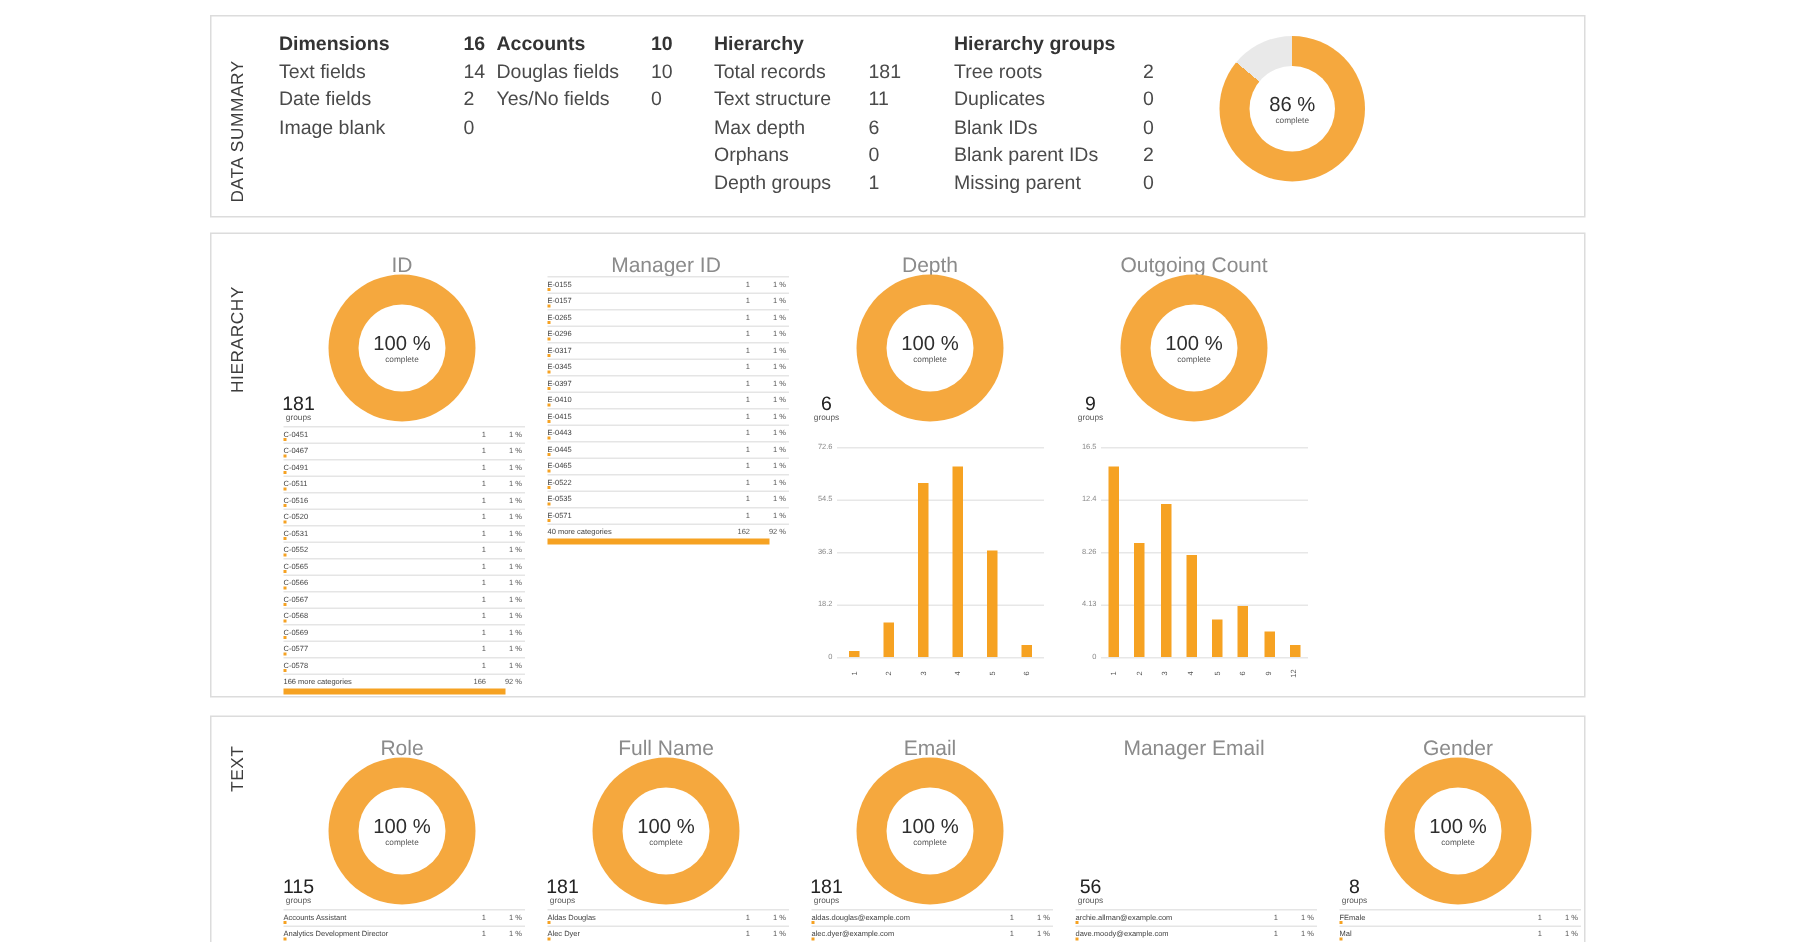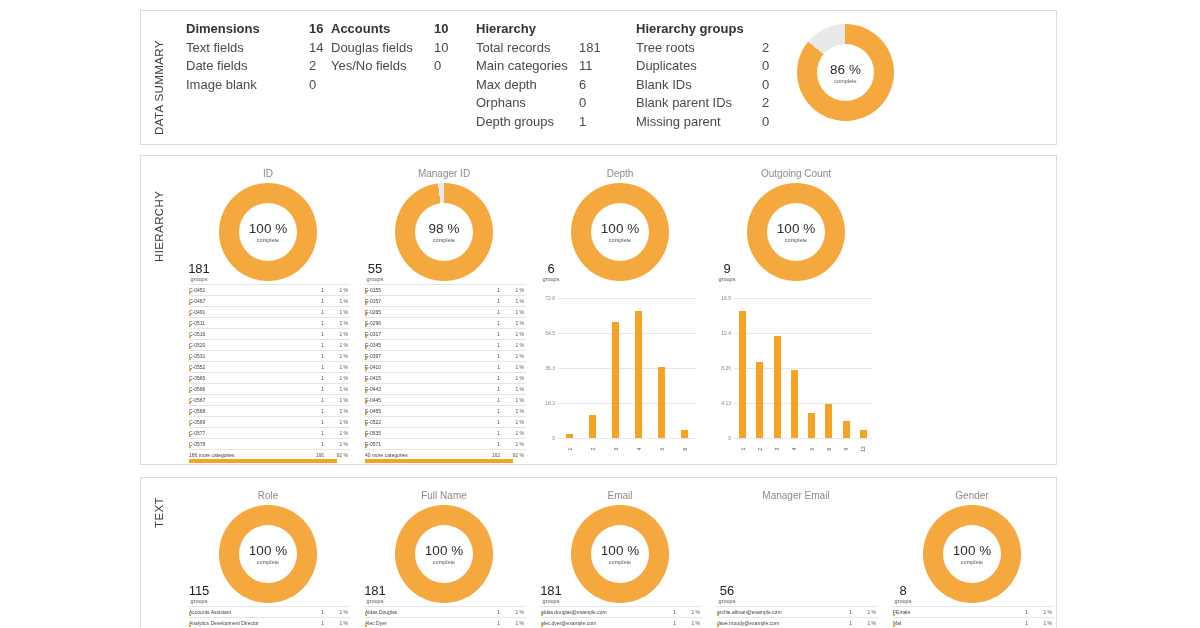--- a/index.html
+++ b/index.html
@@ -32,26 +32,26 @@
   .lsw{width:13px;height:13px;margin-right:10px;display:inline-block;}
   .ltx{font-size:13.5px;color:#2e2e2e;}
 
   
   .donut{position:absolute;left:50%;top:1px;transform:translateX(-50%);border-radius:50%;}
   .hole{position:absolute;inset:20px;background:#fff;border-radius:50%;
     display:flex;flex-direction:column;align-items:center;justify-content:center;}
   .dpct{font-size:13.5px;color:#2e2e2e;}
   .dsub{font-size:5.5px;color:#555;margin-top:1px;}
   .sdonut{position:absolute;left:656px;top:13px;width:97px;height:97px;}
-  .sdonut .donut{left:0;top:0;transform:none;}
+  .sdonut .donut{left:16px;top:0;transform:none;}
 
   
   .cols{position:absolute;left:39px;top:10px;display:flex;}
   .col{width:176px;position:relative;}
-  .ctitle{height:16px;text-align:center;font-size:10px;color:#8B8B8B;padding-top:2px;box-sizing:border-box;}
+  .ctitle{height:16px;text-align:center;font-size:14px;color:#8B8B8B;padding-top:2px;box-sizing:border-box;}
   .dwrap{position:relative;height:100px;}
   .groups{position:absolute;left:4px;bottom:0;min-width:30px;text-align:center;}
   .gnum{font-size:13px;color:#222;line-height:14px;}
   .gsub{font-size:5.5px;color:#555;}
 
   
   .list{margin:2px 6px 0 9px;}
   .lrow{position:relative;height:10px;border-top:1px solid #E5E5E5;font-size:5px;color:#3f3f3f;}
   .rlab{position:absolute;left:0;top:2px;white-space:nowrap;}
   .rcnt{position:absolute;right:26px;top:2px;width:14px;text-align:right;color:#555;}
@@ -113,21 +113,21 @@
       <div class="sg sg2">
         <div class="srow head">
           <span class="lbl">Hierarchy</span>
           <span class="val"></span>
         </div>
         <div class="srow">
           <span class="lbl">Total records</span>
           <span class="val">181</span>
         </div>
         <div class="srow">
-          <span class="lbl">Main categories</span>
+          <span class="lbl">Text structure</span>
           <span class="val">11</span>
         </div>
         <div class="srow">
           <span class="lbl">Max depth</span>
           <span class="val">6</span>
         </div>
         <div class="srow">
           <span class="lbl">Orphans</span>
           <span class="val">0</span>
         </div>
@@ -284,32 +284,20 @@
           <div class="lrow frow">
             <span class="rlab">166 more categories</span>
             <span class="rcnt">166</span>
             <span class="rpct">92 %</span>
             <span class="rbar" style="width: 92%;"></span>
           </div>
         </div>
       </div>
       <div class="col">
         <div class="ctitle">Manager ID</div>
-        <div class="dwrap">
-          <div class="donut" style="width: 98px; height: 98px; background: conic-gradient(rgb(245, 168, 62) 0deg, rgb(245, 168, 62) 98%, rgb(233, 233, 233) 98%, rgb(233, 233, 233) 100%);">
-            <div class="hole">
-              <div class="dpct">98 %</div>
-              <div class="dsub">complete</div>
-            </div>
-          </div>
-          <div class="groups">
-            <div class="gnum">55</div>
-            <div class="gsub">groups</div>
-          </div>
-        </div>
         <div class="list">
           <div class="lrow">
             <span class="rlab">E-0155</span>
             <span class="rcnt">1</span>
             <span class="rpct">1 %</span>
             <span class="rbar" style="width: 1%;"></span>
           </div>
           <div class="lrow">
             <span class="rlab">E-0157</span>
             <span class="rcnt">1</span>

